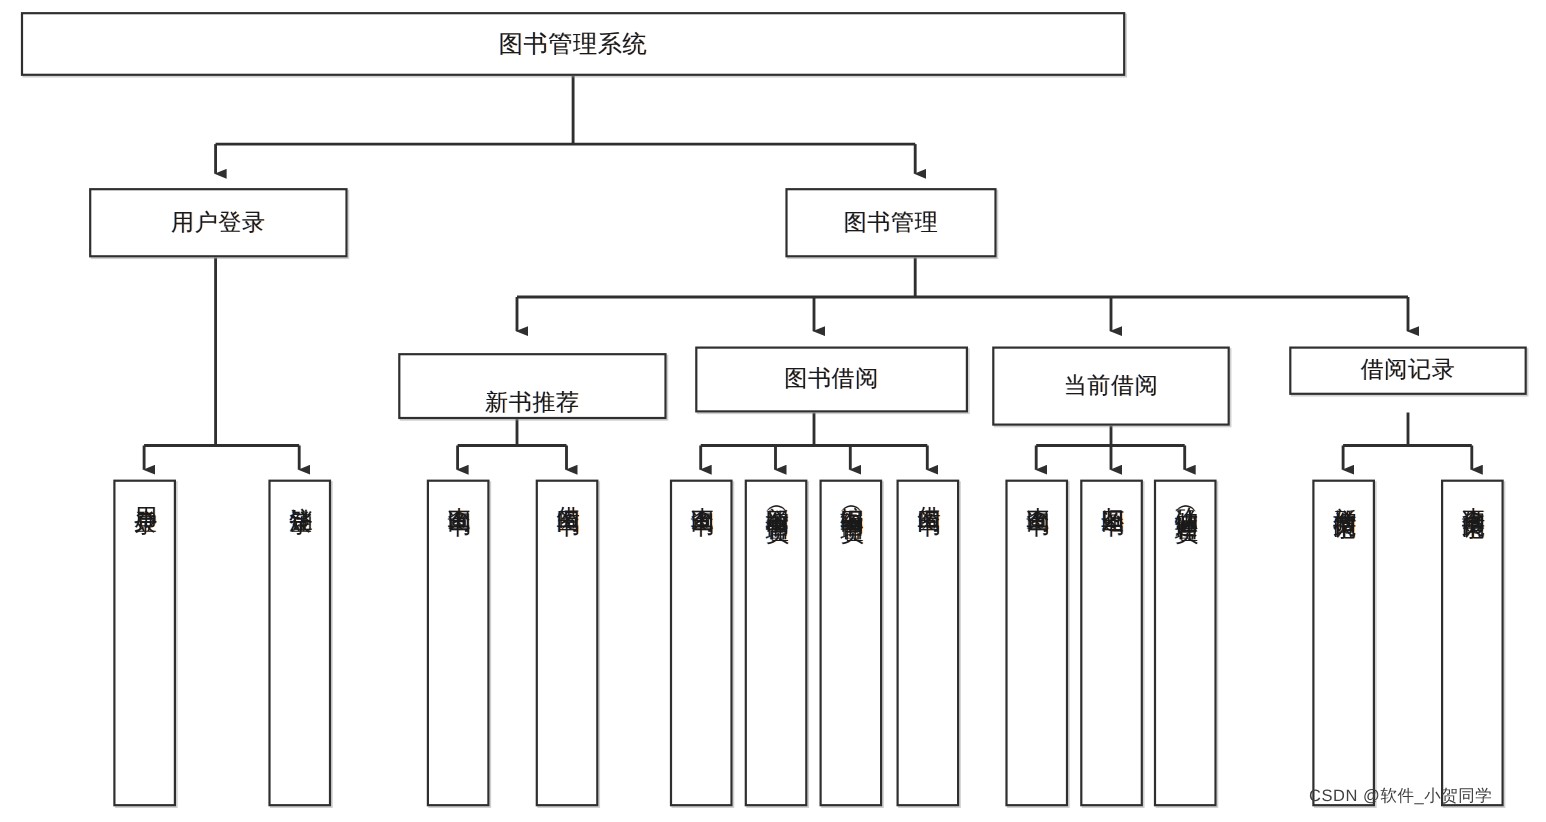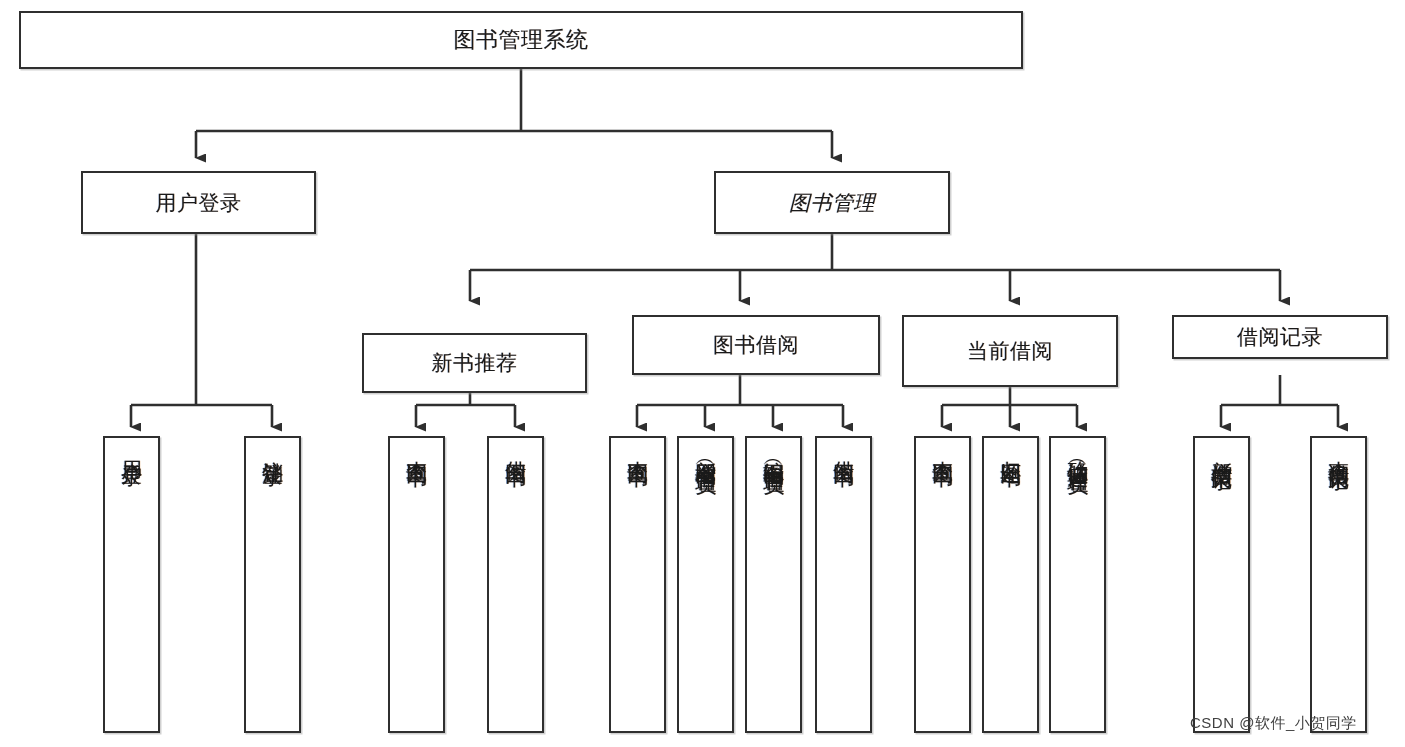--- a/index.html
+++ b/index.html
@@ -120,25 +120,25 @@
     </g>
   </svg>
 
   <div class="node root" style="left:19px; top:11px; width:1004px; height:58px;">
     <span class="label">图书管理系统</span>
   </div>
 
   <div class="node" style="left:81px; top:171px; width:235px; height:63px;">
     <span class="label">用户登录</span>
   </div>
-  <div class="node" style="left:714px; top:171px; width:236px; height:63px;font-style:italic;">
+  <div class="node" style="left:714px; top:171px; width:192px; height:63px;">
     <span class="label">图书管理</span>
   </div>
 
-  <div class="node" style="left:362px; top:333px; width:225px; height:60px;">
+  <div class="node" style="left:362px; top:321px; width:244px; height:60px;align-items:flex-end;">
     <span class="label">新书推荐</span>
   </div>
   <div class="node" style="left:632px; top:315px; width:248px; height:60px;">
     <span class="label">图书借阅</span>
   </div>
   <div class="node" style="left:902px; top:315px; width:216px; height:72px;">
     <span class="label">当前借阅</span>
   </div>
   <div class="node" style="left:1172px; top:315px; width:216px; height:44px;">
     <span class="label">借阅记录</span>

